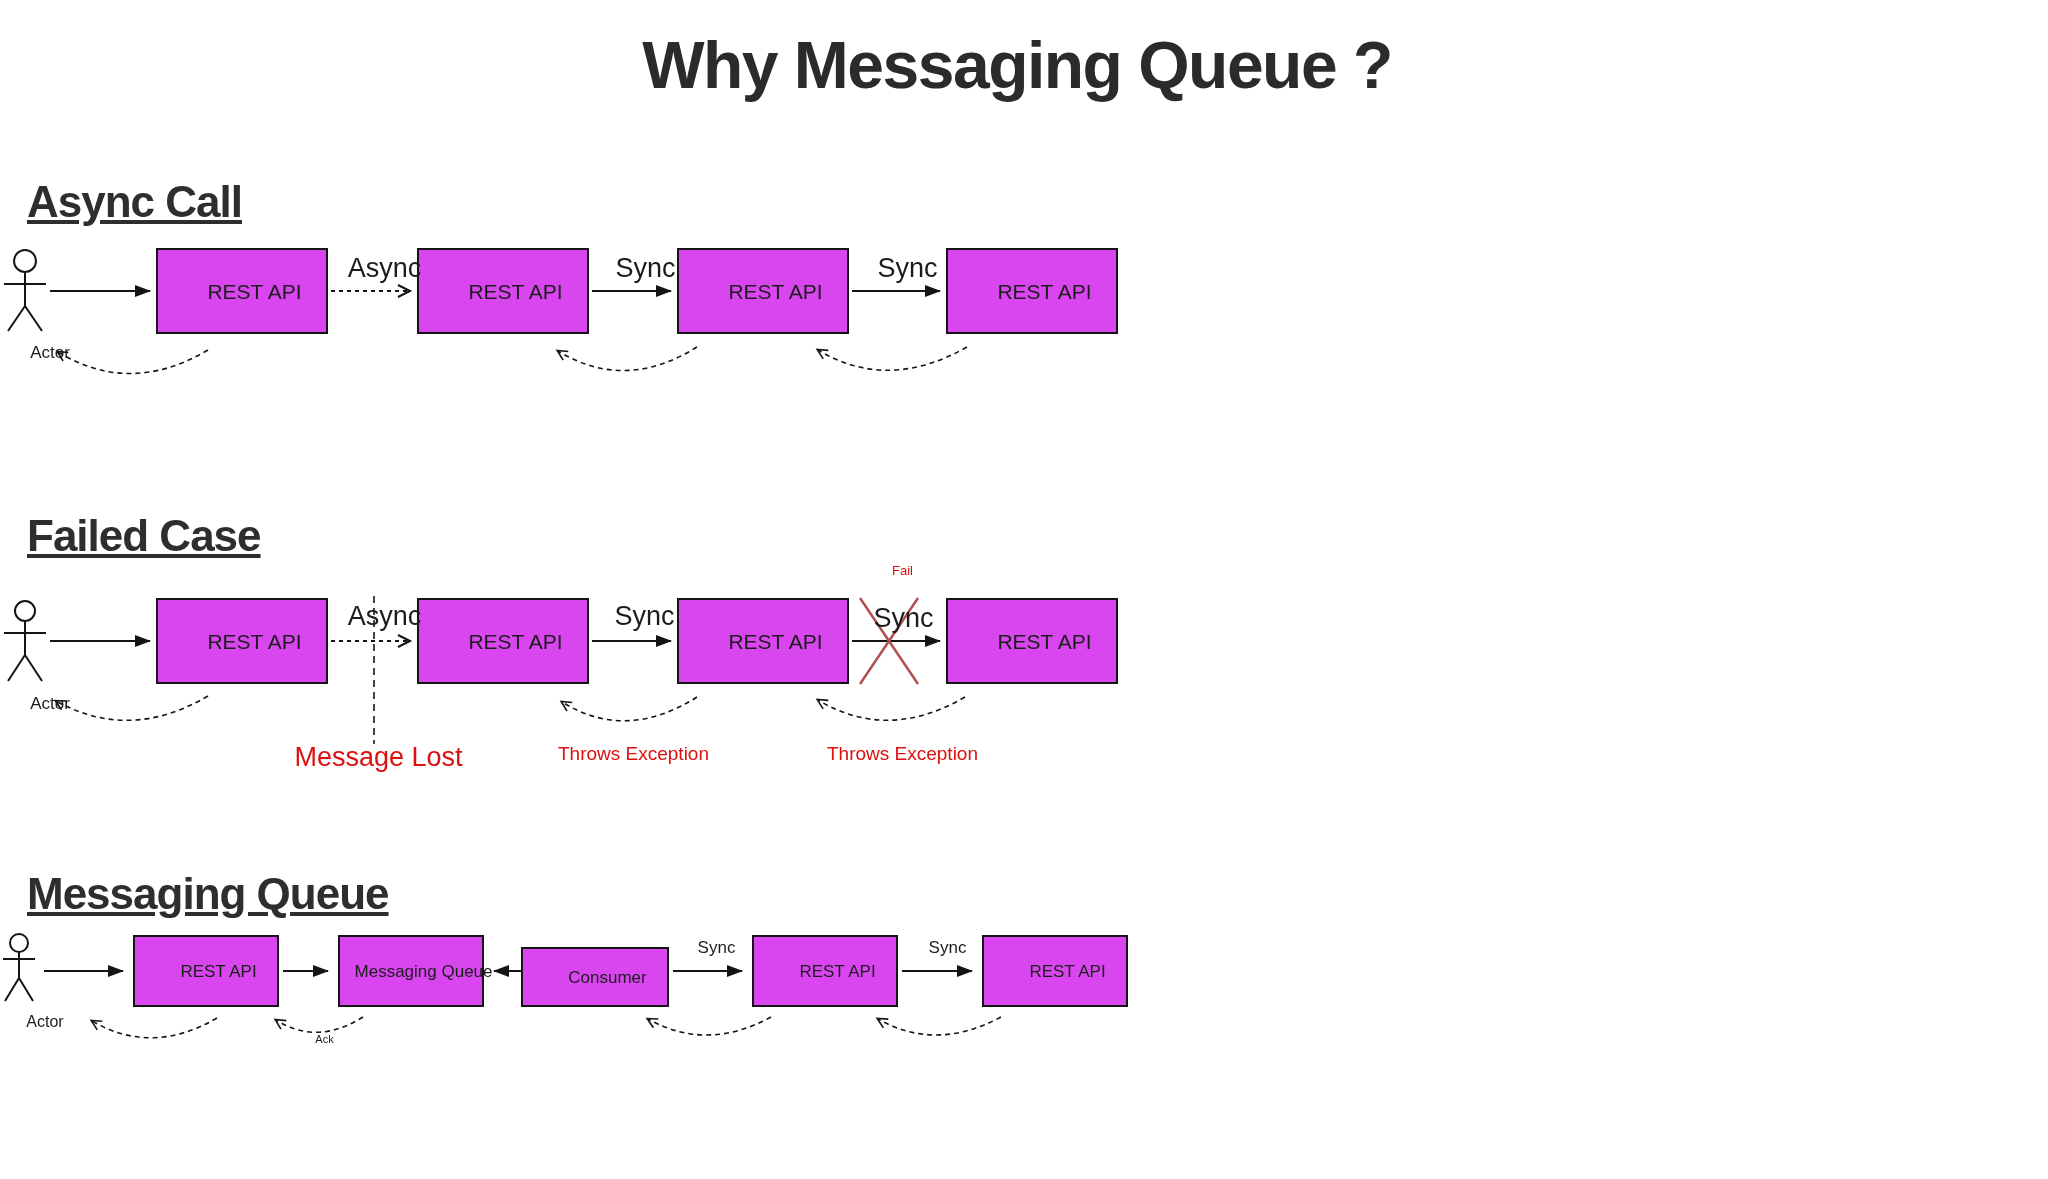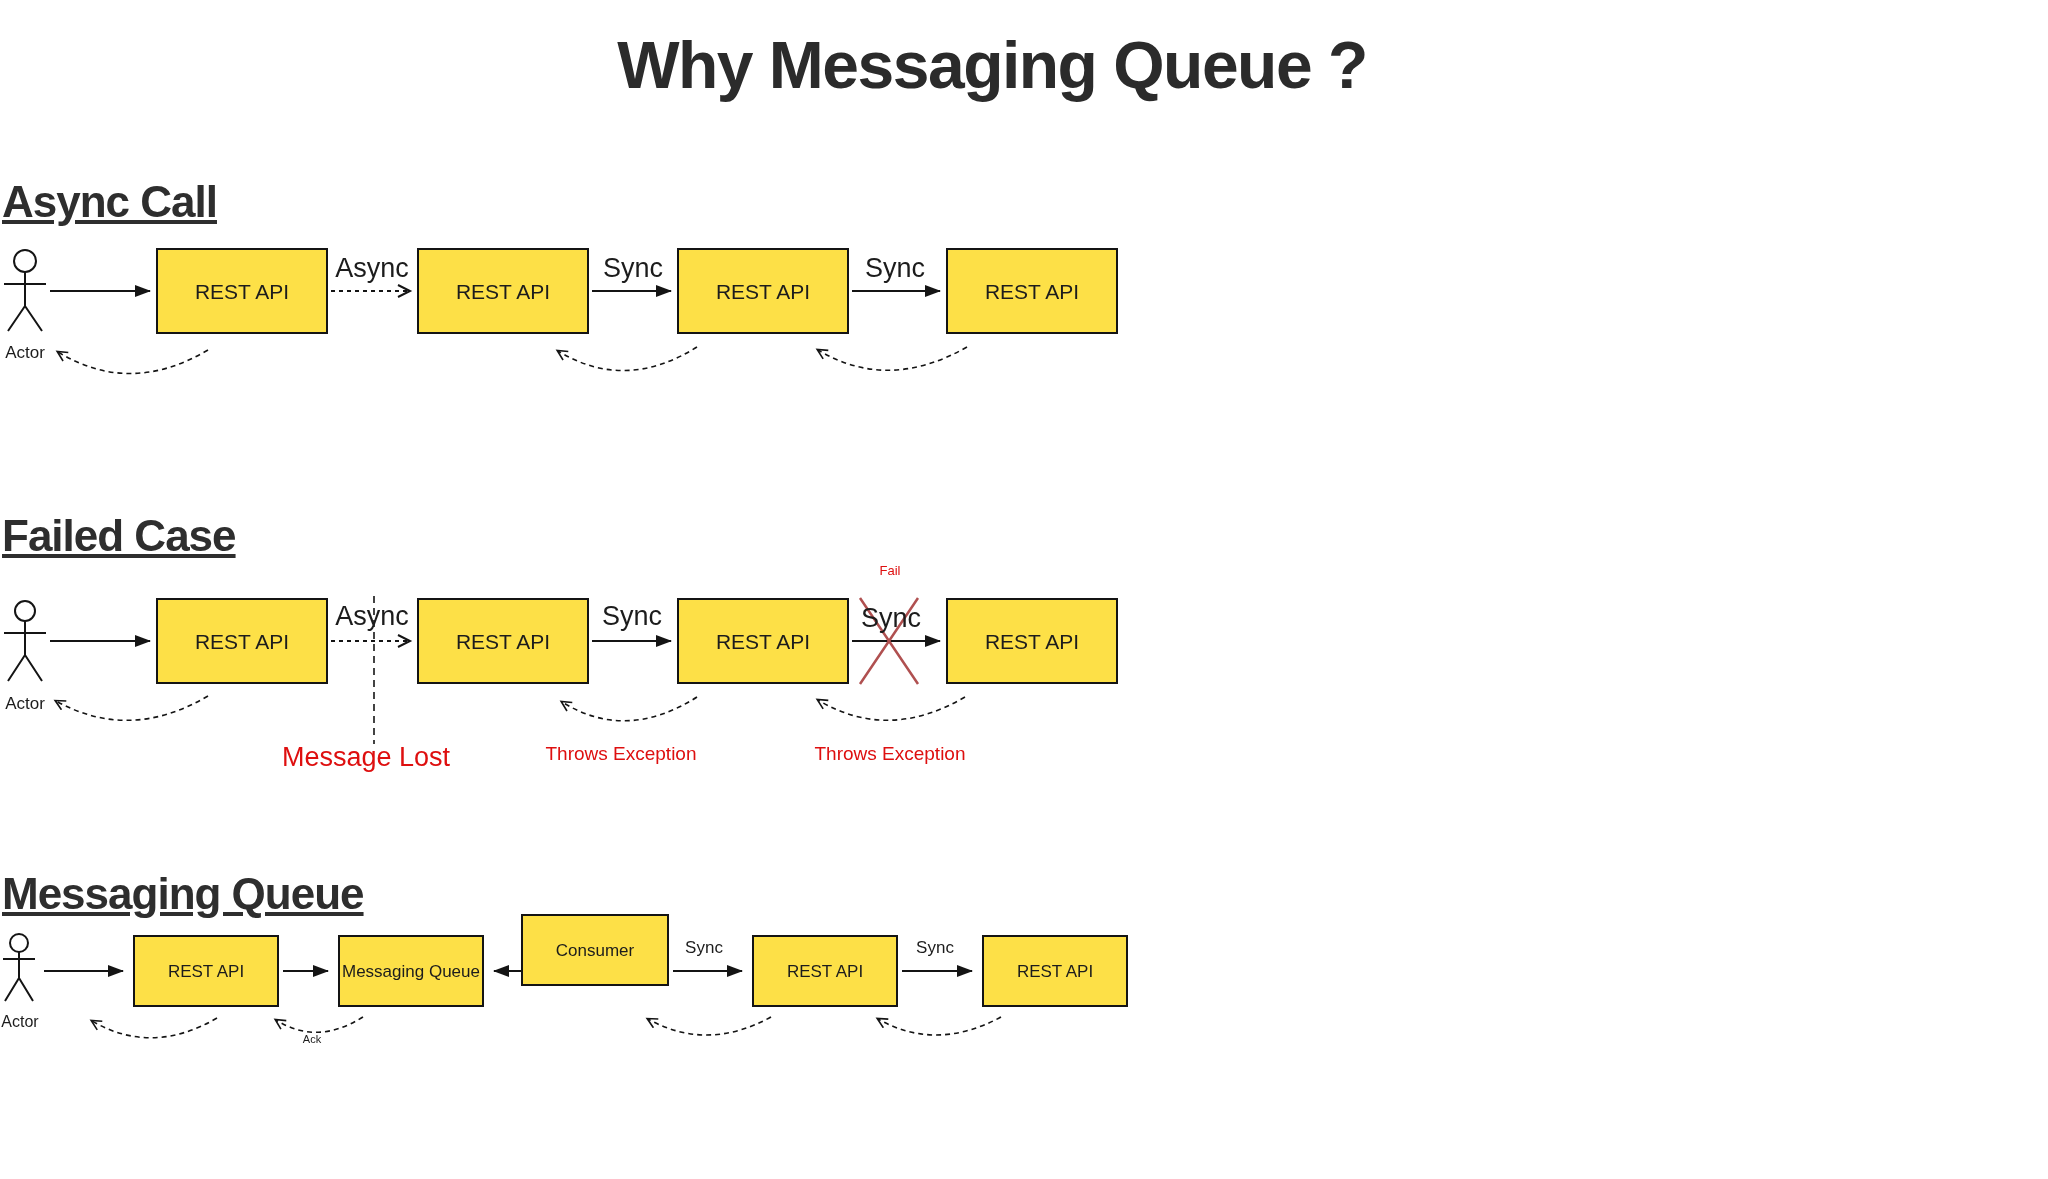--- a/index.html
+++ b/index.html
@@ -1,31 +1,31 @@
 <!DOCTYPE html>
 <html><head>
 <meta charset="utf-8">
 <style>
   html,body { margin:0; padding:0; background:#ffffff; }
   .stage {
     position:relative; width:2048px; height:1179px; background:#ffffff;
     font-family:"Liberation Sans", sans-serif; overflow:hidden;
   }
-  .abs { position:absolute; line-height:1; }
+  .abs { position:absolute; line-height:1;padding-left:25px; }
   .title {
     top:32px; left:0; width:1984px; text-align:center;
     font-size:66px; font-weight:bold; color:#2b2b2b; letter-spacing:-1.5px;
     z-index:2;
   }
   .heading {
     left:2px; font-size:44px; font-weight:bold; color:#2e2e2e;
     letter-spacing:-1px; z-index:2; white-space:nowrap;text-decoration:underline;
   }
   .node {
-    border:2px solid #141414; background:#fde047; box-sizing:border-box;
+    border:2px solid #141414; background:#d946ef; box-sizing:border-box;
     display:flex; align-items:center; justify-content:center;
     font-size:21px; color:#1c1c1c; text-align:center; z-index:2; white-space:nowrap;
   }
   .node.small { font-size:17px; }
   .elabel {
     transform:translateX(-50%); font-size:27px; color:#1c1c1c;
     white-space:nowrap; z-index:2;
   }
   .elabel.small { font-size:17px; }
   .red { color:#de0f0f; }
@@ -116,20 +116,20 @@
   <div class="abs elabel" style="left:891px;top:605px">Sync</div>
   <div class="abs elabel red" style="left:890px;top:564px;font-size:13px">Fail</div>
   <div class="abs elabel red" style="left:366px;top:744px">Message Lost</div>
   <div class="abs elabel red" style="left:621px;top:744px;font-size:19px">Throws Exception</div>
   <div class="abs elabel red" style="left:890px;top:744px;font-size:19px">Throws Exception</div>
 
   <div class="abs heading" style="top:872px">Messaging Queue</div>
   <div class="abs actor-label small" style="left:0;top:1014px">Actor</div>
   <div class="abs node small" style="left:133px;top:935px;width:146px;height:72px">REST API</div>
   <div class="abs node small" style="left:338px;top:935px;width:146px;height:72px">Messaging Queue</div>
-  <div class="abs node small" style="left:521px;top:914px;width:148px;height:72px">Consumer</div>
+  <div class="abs node small" style="left:521px;top:947px;width:148px;height:60px">Consumer</div>
   <div class="abs node small" style="left:752px;top:935px;width:146px;height:72px">REST API</div>
   <div class="abs node small" style="left:982px;top:935px;width:146px;height:72px">REST API</div>
   <div class="abs elabel small" style="left:704px;top:939px">Sync</div>
   <div class="abs elabel small" style="left:935px;top:939px">Sync</div>
   <div class="abs ack" style="left:312px;top:1034px">Ack</div>
 
 </div>
 
 </body></html>

